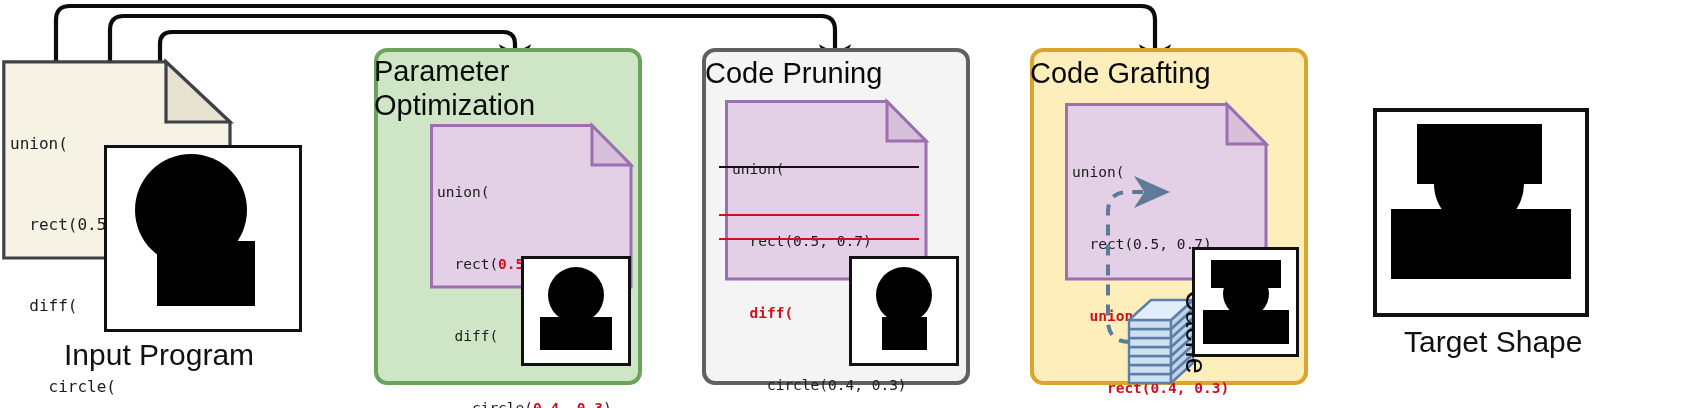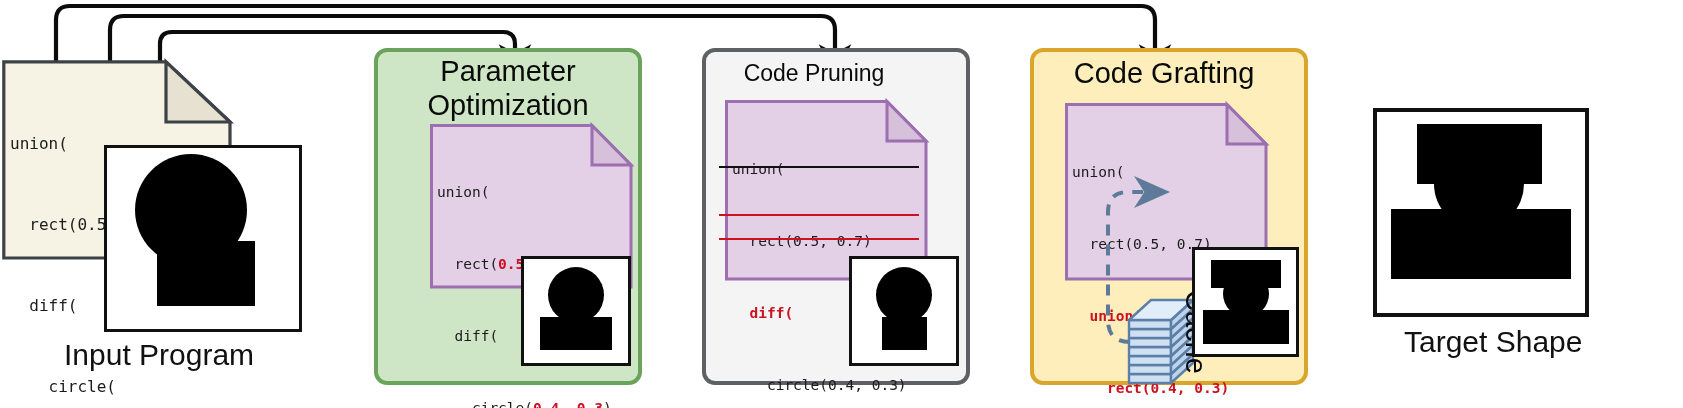--- a/index.html
+++ b/index.html
@@ -18,21 +18,21 @@
   .red{color:#cc1122;font-weight:bold;}
   .redplain{color:#cc1122;}
   .dark{color:#1b1b1b;}
 
   
   .strike{position:absolute;height:0;border-top:2.4px solid #111;}
   .strike.r{border-top-color:#cc1122;}
 
   
   .panel{position:absolute;box-sizing:border-box;border-radius:13px;}
-  .panel-title{position:absolute;left:0;right:0;text-align:center;
+  .panel-title{position:absolute;left:0;right:0;
       font-family:"Liberation Sans",sans-serif;color:#0a0a0a;}
 
   
   .thumb{position:absolute;background:#fff;box-sizing:border-box;border:3px solid #111;}
   .thumb svg{position:absolute;left:0;top:0;}
 
   .caption{position:absolute;color:#111;font-family:"Liberation Sans",sans-serif;margin-left:16px;}
 
   .vlabel{position:absolute;transform-origin:0 0;white-space:nowrap;}
 </style>
@@ -115,21 +115,21 @@
       <g fill="#000">
         <circle cx="52" cy="36" r="28"></circle>
         <rect x="16" y="58" width="72" height="33"></rect>
       </g>
     </svg>
   </div>
 
   <div class="panel" style="left:702px;top:48px;width:268px;height:337px;
               background:#f4f4f4;border:4px solid #5f6063;"></div>
 
-  <div class="panel-title" style="left:664px;top:56px;width:300px;font-size:23px;line-height:34px;">
+  <div class="panel-title" style="left:705px;top:56px;width:300px;font-size:29px;line-height:34px;">
      <span>Code Pruning</span>
   </div>
 
   <div class="doc" style="left:725px;top:100px;width:202px;height:180px;">
     <svg width="204" height="182">
       <path d="M1.5,1.5 L162,1.5 L201,41 L201,179 L1.5,179 Z" fill="#e3cfe6" stroke="#9c6fb0" stroke-width="3" stroke-linejoin="miter"></path>
       <path d="M162,1.5 L201,41 L162,41 Z" fill="#d6c0da" stroke="#9c6fb0" stroke-width="3" stroke-linejoin="miter"></path>
     </svg>
     <div class="code" style="left:7px;top:9px;font-size:14.5px;line-height:24px;">
       <span class="ln"><span class="dark">union(</span></span>

